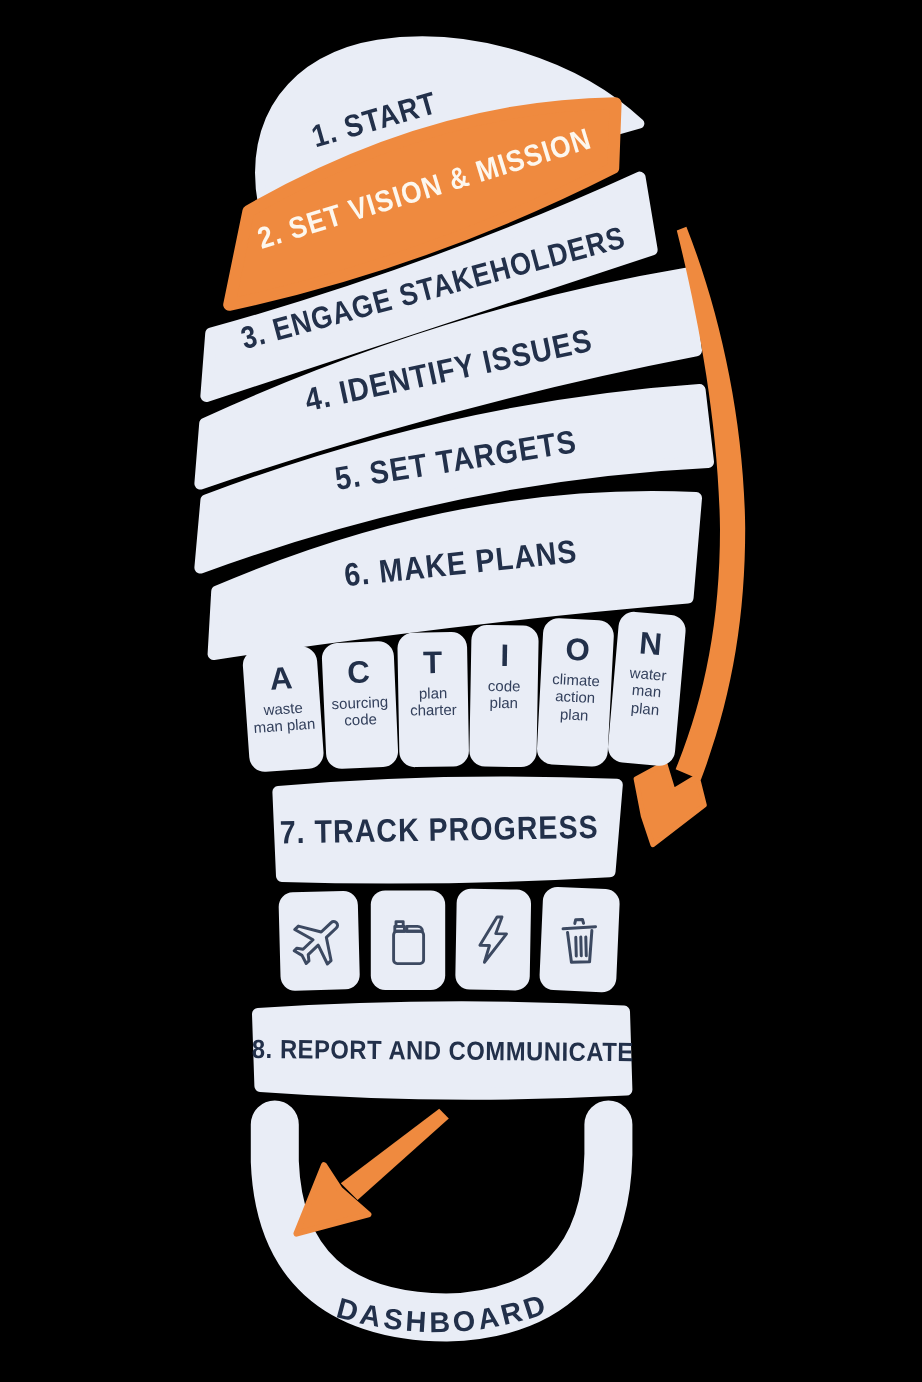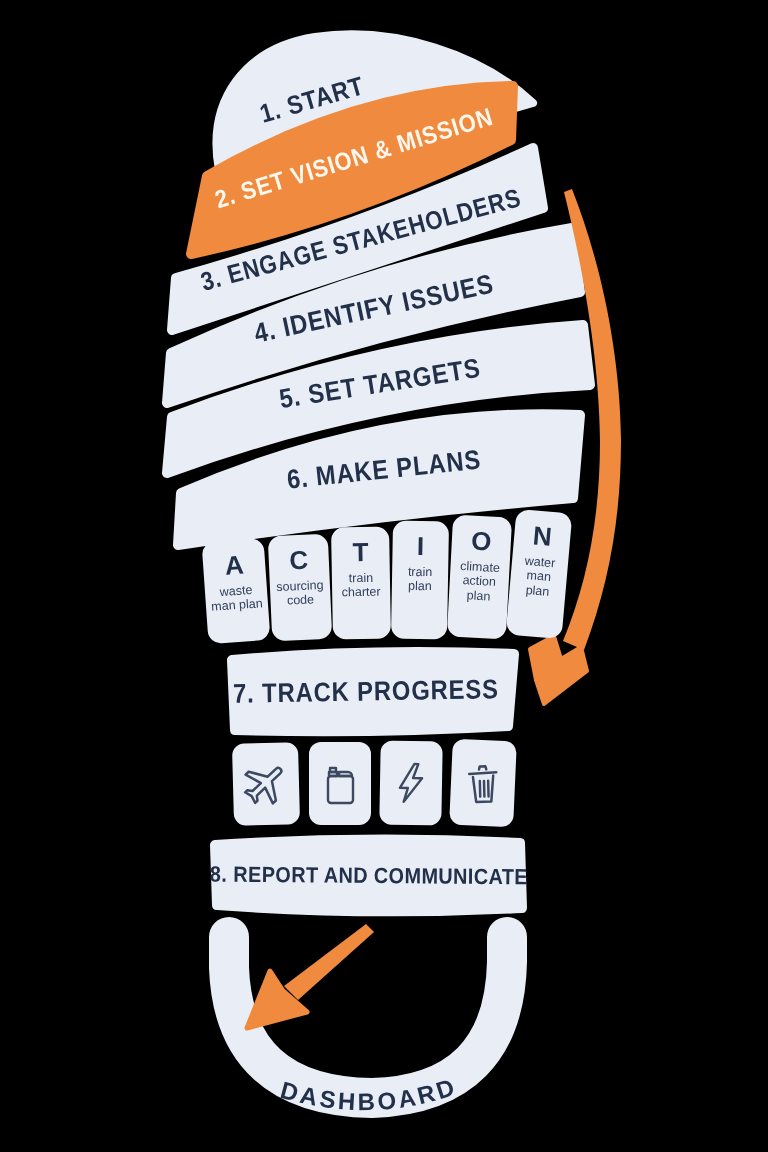--- a/index.html
+++ b/index.html
@@ -102,25 +102,25 @@
   <div class="tile tile-a">
     <div class="tile-letter">A</div>
     <div class="tile-label">waste man plan</div>
   </div>
   <div class="tile tile-c">
     <div class="tile-letter">C</div>
     <div class="tile-label">sourcing code</div>
   </div>
   <div class="tile tile-t">
     <div class="tile-letter">T</div>
-    <div class="tile-label">train charter</div>
+    <div class="tile-label">plan charter</div>
   </div>
   <div class="tile tile-i">
     <div class="tile-letter">I</div>
-    <div class="tile-label">train plan</div>
+    <div class="tile-label">code plan</div>
   </div>
   <div class="tile tile-o">
     <div class="tile-letter">O</div>
     <div class="tile-label">climate action plan</div>
   </div>
   <div class="tile tile-n">
     <div class="tile-letter">N</div>
     <div class="tile-label">water man plan</div>
   </div>
 

